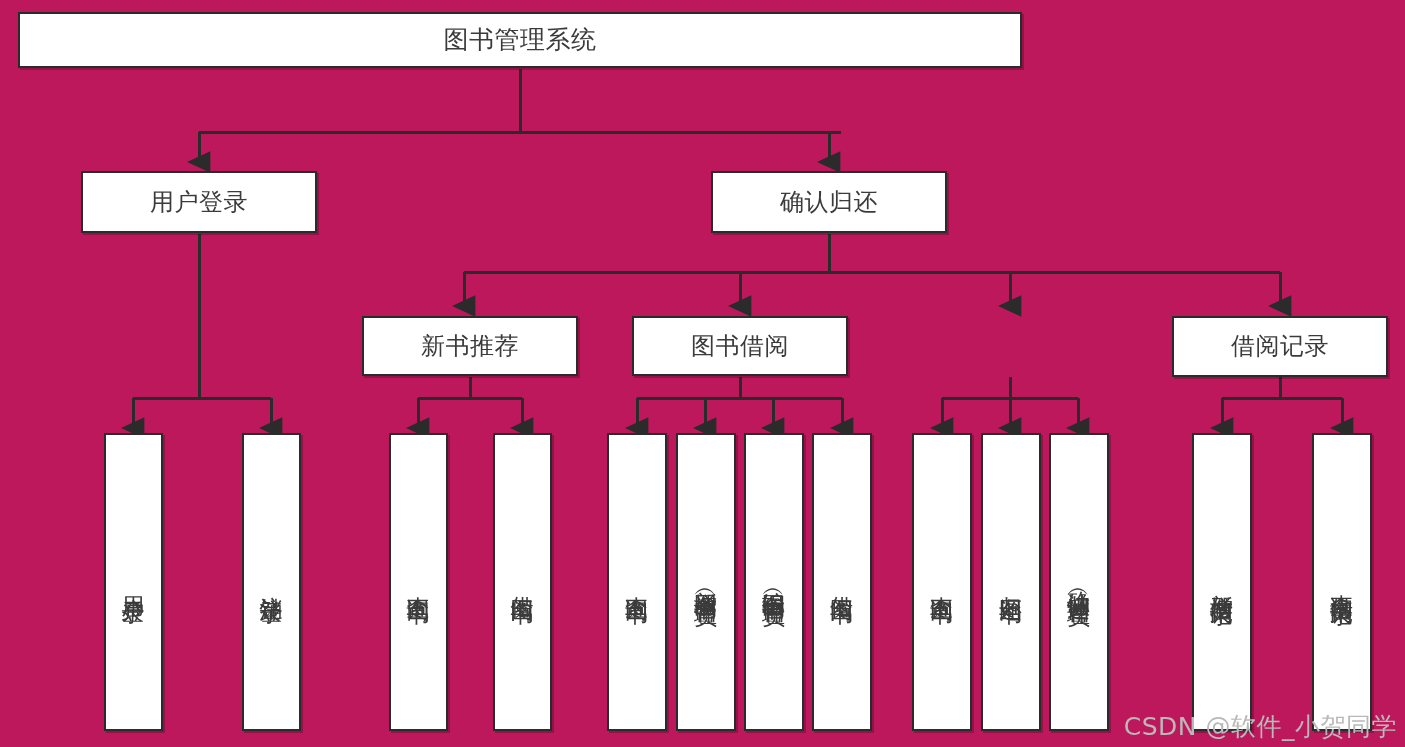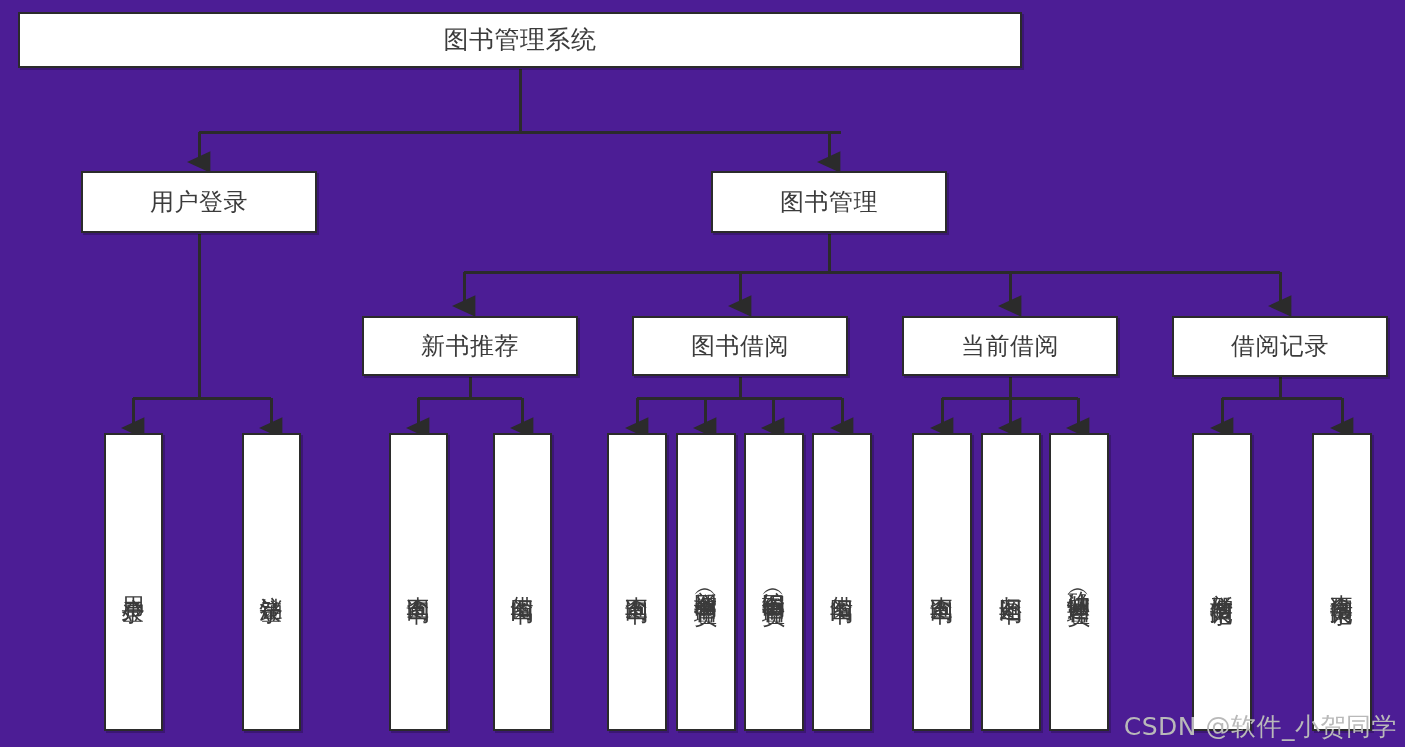--- a/index.html
+++ b/index.html
@@ -8,21 +8,21 @@
     padding: 0;
     background: #ffffff;
   }
   body {
     font-family: "DejaVu Sans", "Liberation Sans", sans-serif;
   }
   #diagram-root {
     position: relative;
     width: 1405px;
     height: 747px;
-    background: #4c1d95;
+    background: #be185d;
     overflow: hidden;
   }
   #edges-layer {
     position: absolute;
     left: 0;
     top: 0;
     width: 1405px;
     height: 747px;
     pointer-events: none;
   }
@@ -133,32 +133,29 @@
   </svg>
 
   <div class="node horizontal root" style="left:18px; top:12px; width:1004px; height:56px;">
     <span class="node-label">图书管理系统</span>
   </div>
 
   <div class="node horizontal" style="left:81px; top:171px; width:236px; height:62px;">
     <span class="node-label">用户登录</span>
   </div>
   <div class="node horizontal" style="left:711px; top:171px; width:236px; height:62px;">
-    <span class="node-label">图书管理</span>
+    <span class="node-label">确认归还</span>
   </div>
 
   <div class="node horizontal" style="left:362px; top:316px; width:216px; height:60px;">
     <span class="node-label">新书推荐</span>
   </div>
   <div class="node horizontal" style="left:632px; top:316px; width:216px; height:60px;">
     <span class="node-label">图书借阅</span>
   </div>
-  <div class="node horizontal" style="left:902px; top:316px; width:216px; height:60px;">
-    <span class="node-label">当前借阅</span>
-  </div>
   <div class="node horizontal" style="left:1172px; top:316px; width:216px; height:61px;">
     <span class="node-label">借阅记录</span>
   </div>
 
   <div class="node vertical" style="left:104px; top:433px; width:59px; height:298px;">
     <span class="node-label">用户登录</span>
   </div>
   <div class="node vertical" style="left:242px; top:433px; width:59px; height:298px;">
     <span class="node-label">注销登录</span>
   </div>

